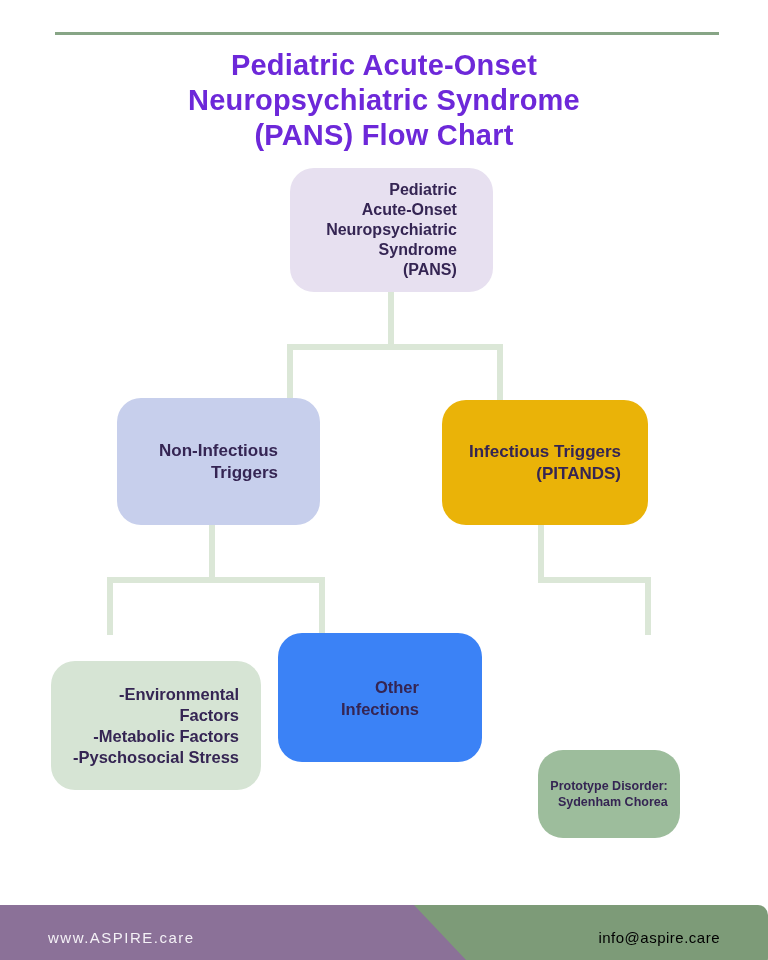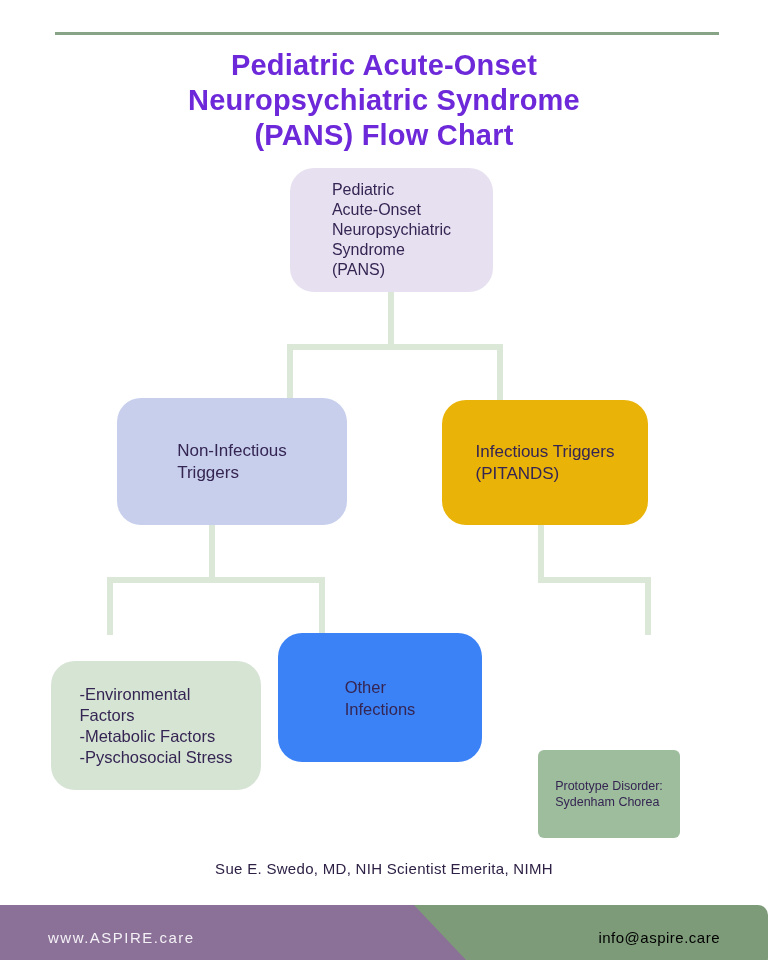--- a/index.html
+++ b/index.html
@@ -28,34 +28,34 @@
     font-weight: 700;
     color: #6d28d9;
     white-space: pre-line;
     letter-spacing: 0.2px;
   }
   .node {
     position: absolute;
     display: flex;
     align-items: center;
     justify-content: center;
-    text-align: left;
+    text-align: right;
     white-space: pre-line;
-    font-weight: 400;
+    font-weight: 700;
     color: #352553;
     border-radius: 24px;
     box-sizing: border-box;
   }
   .node-pans      { left: 290px; top: 168px; width: 203px; height: 124px; background: #e7e0f0; font-size: 16px; line-height: 20px; }
-  .node-noninf    { left: 117px; top: 398px; width: 230px; height: 127px; background: #c7cfec; font-size: 17px; line-height: 22px; }
+  .node-noninf    { left: 117px; top: 398px; width: 203px; height: 127px; background: #c7cfec; font-size: 17px; line-height: 22px; }
   .node-inf       { left: 442px; top: 400px; width: 206px; height: 125px; background: #eab308; font-size: 17px; line-height: 22px; }
   .node-factors   { left:  51px; top: 661px; width: 210px; height: 129px; background: #d6e4d4; font-size: 16.5px; line-height: 21px; }
   .node-otherinf  { left: 278px; top: 633px; width: 204px; height: 129px; background: #3b82f6; font-size: 16.5px; line-height: 22px; }
   .node-strep     { left: 500px; top: 633px; width: 212px; height: 126px; background: #d6e4d4; font-size: 17px; line-height: 22px; }
-  .node-proto     { left: 538px; top: 750px; width: 142px; height: 88px;  background: #9dbd9c; font-size: 12.5px; line-height: 16px; border-radius: 6px; }
+  .node-proto     { left: 538px; top: 750px; width: 142px; height: 88px;  background: #9dbd9c; font-size: 12.5px; line-height: 16px; border-radius: 25px; }
   .conn {
     position: absolute;
     background: #dbe7d7;
   }
   
   .c-root-v   { left: 388px; top: 291px; width: 6px;   height: 56px; }
   .c-top-h    { left: 287px; top: 344px; width: 216px; height: 6px; }
   .c-top-dl   { left: 287px; top: 344px; width: 6px;   height: 56px; }
   .c-top-dr   { left: 497px; top: 344px; width: 6px;   height: 58px; }
   
@@ -159,21 +159,20 @@
     <span>Other
 Infections</span>
   </div>
 
 
   <div class="node node-proto">
     <span>Prototype Disorder:
 Sydenham Chorea</span>
   </div>
 
-  <div class="credit">Sue E. Swedo, MD, NIH Scientist Emerita, NIMH</div>
 
   <div class="footer">
     <div class="footer-purple"></div>
     <span class="footer-website">www.ASPIRE.care</span>
     <span class="footer-email">info@aspire.care</span>
   </div>
 
 </div>
 
 </body></html>

